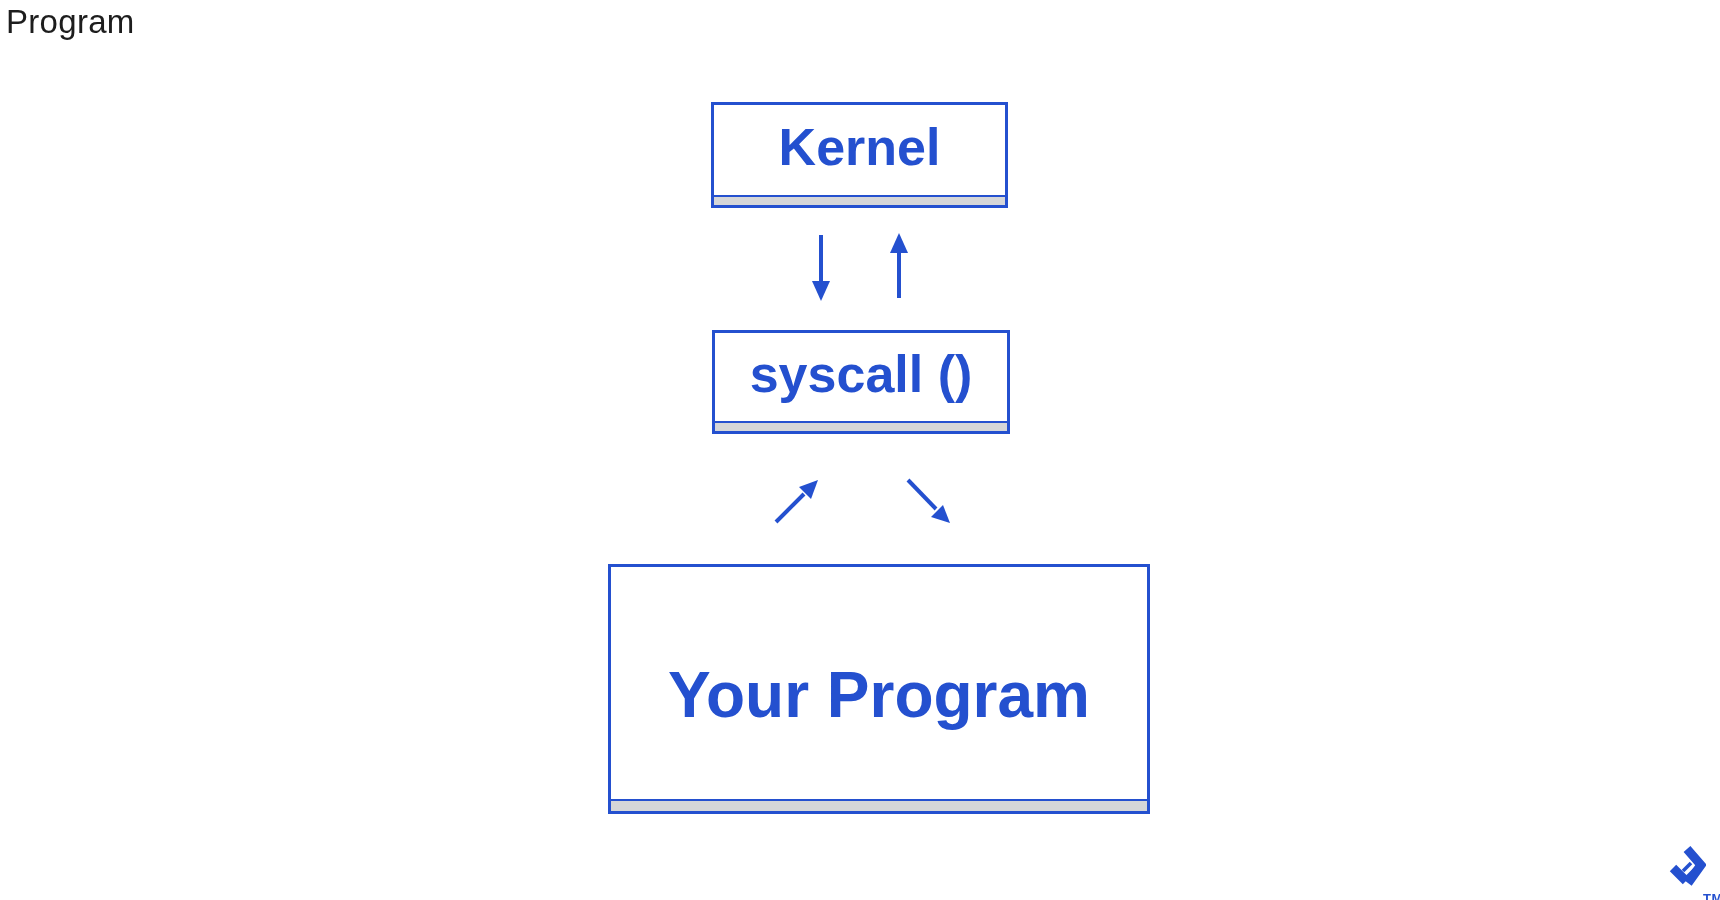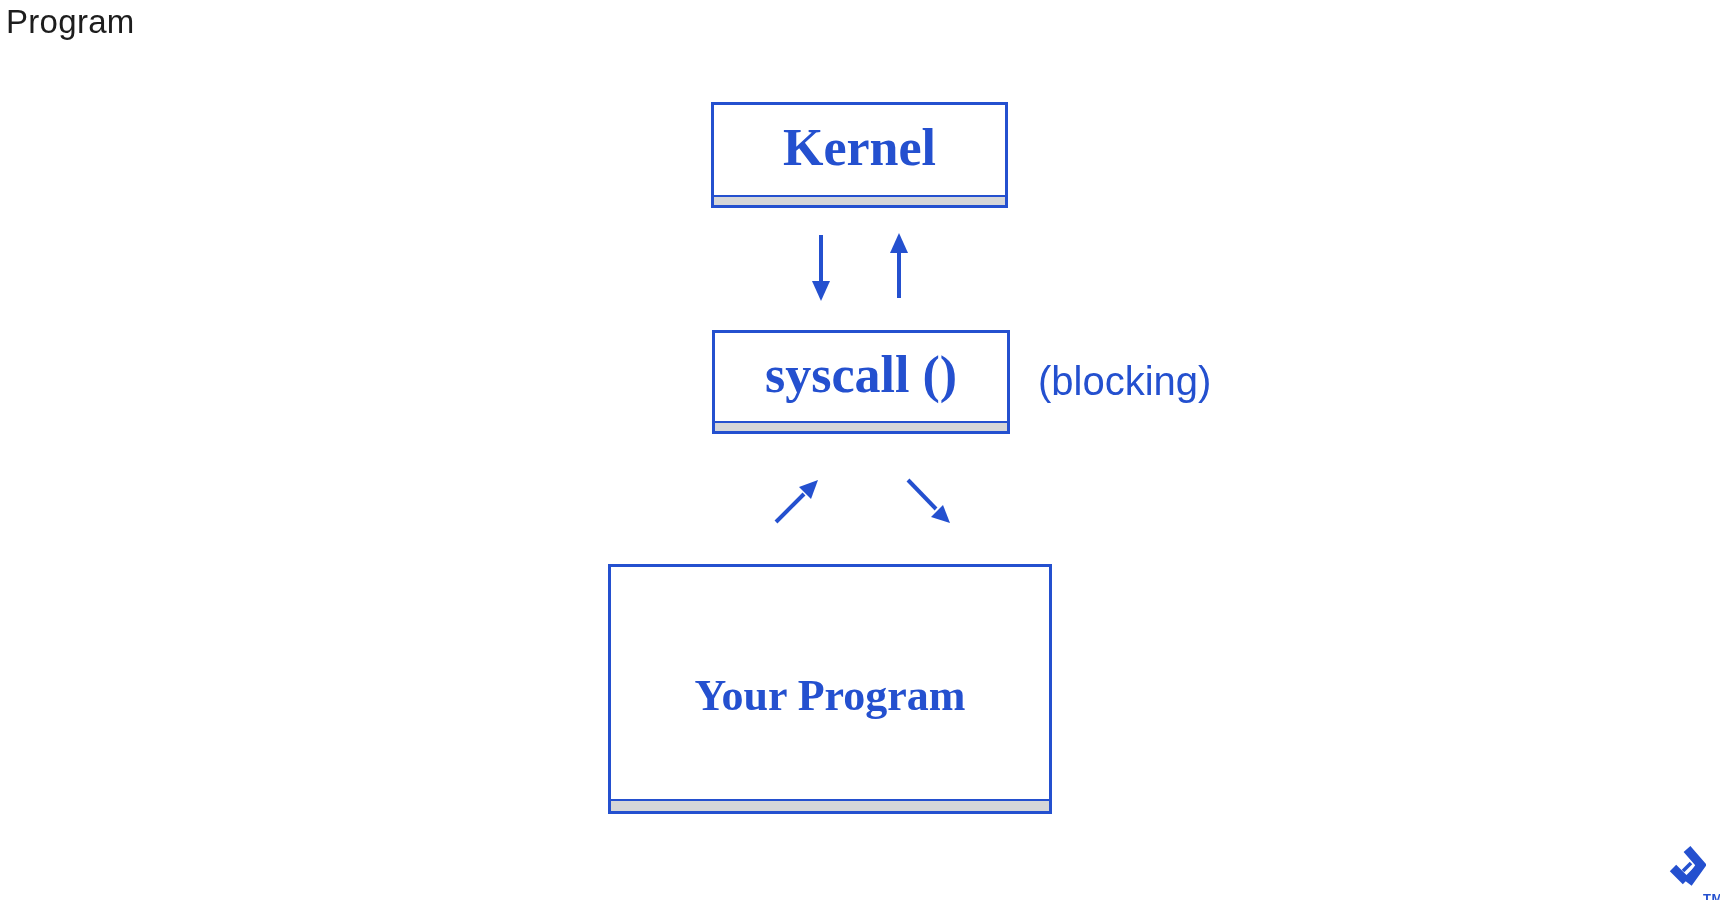--- a/index.html
+++ b/index.html
@@ -30,42 +30,41 @@
   .al{stroke:var(--accent);stroke-width:4;}
   .ah{fill:var(--accent);stroke:none;}
   .box{
     position:absolute;
     background:var(--background);
     border:3px solid var(--accent);
     display:flex;align-items:center;justify-content:center;
     color:var(--accent);
     font-weight:700;
     text-align:left;
-    font-family:Liberation Serif, serif;
   }
   .box-strip{
     position:absolute;left:0;right:0;bottom:0;
     height:10px;
     background:var(--strip);
     border-top:2px solid var(--accent);
   }
   .strip-lg{height:12px;}
   .box-kernel{
     left:711px;top:102px;width:297px;height:106px;
     font-size:52px;
     padding-bottom:16px;
   }
   .box-syscall{
     left:712px;top:330px;width:298px;height:104px;
     font-size:52px;
     padding-bottom:16px;
   }
   .box-program{
-    left:608px;top:564px;width:444px;height:250px;
-    font-size:44px;
+    left:608px;top:564px;width:542px;height:250px;
+    font-size:64px;
     padding-top:12px;
   }
   .program-lines{line-height:59px;}
   .blocking{
     position:absolute;left:1038px;top:358px;
     font-size:40px;line-height:46px;font-weight:400;
     color:var(--accent);
   }
   .logo{
     position:absolute;left:1666px;top:846px;
@@ -108,21 +107,20 @@
   <div class="box box-kernel">
     <span class="box-label">Kernel</span>
     <div class="box-strip"></div>
   </div>
 
   <div class="box box-syscall">
     <span class="box-label">syscall ()</span>
     <div class="box-strip"></div>
   </div>
 
-  <div class="blocking">(blocking)</div>
 
   <div class="box box-program">
     <div class="program-lines">
       <div>Your Program</div>
     </div>
     <div class="box-strip strip-lg"></div>
   </div>
 
   <svg class="logo" viewBox="0 0 40 54" aria-hidden="true">
     <polyline class="ll" points="21,3 35,19 22,37" stroke-width="9"></polyline>

